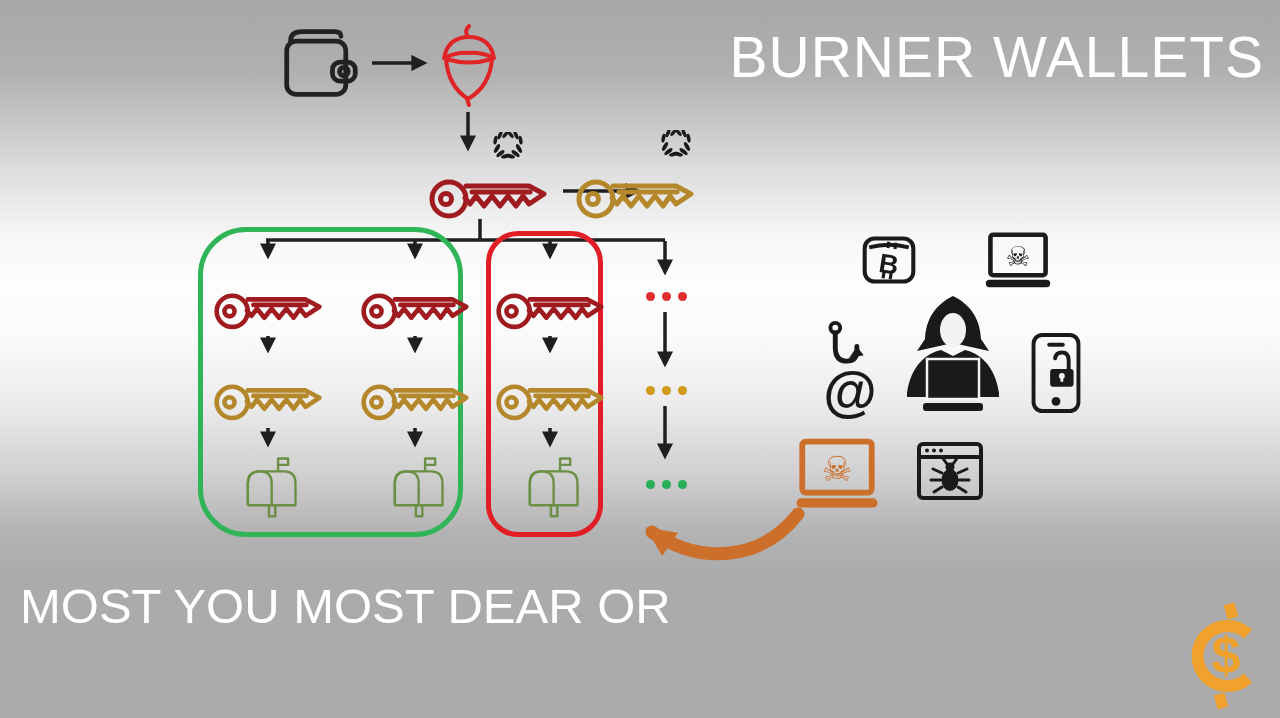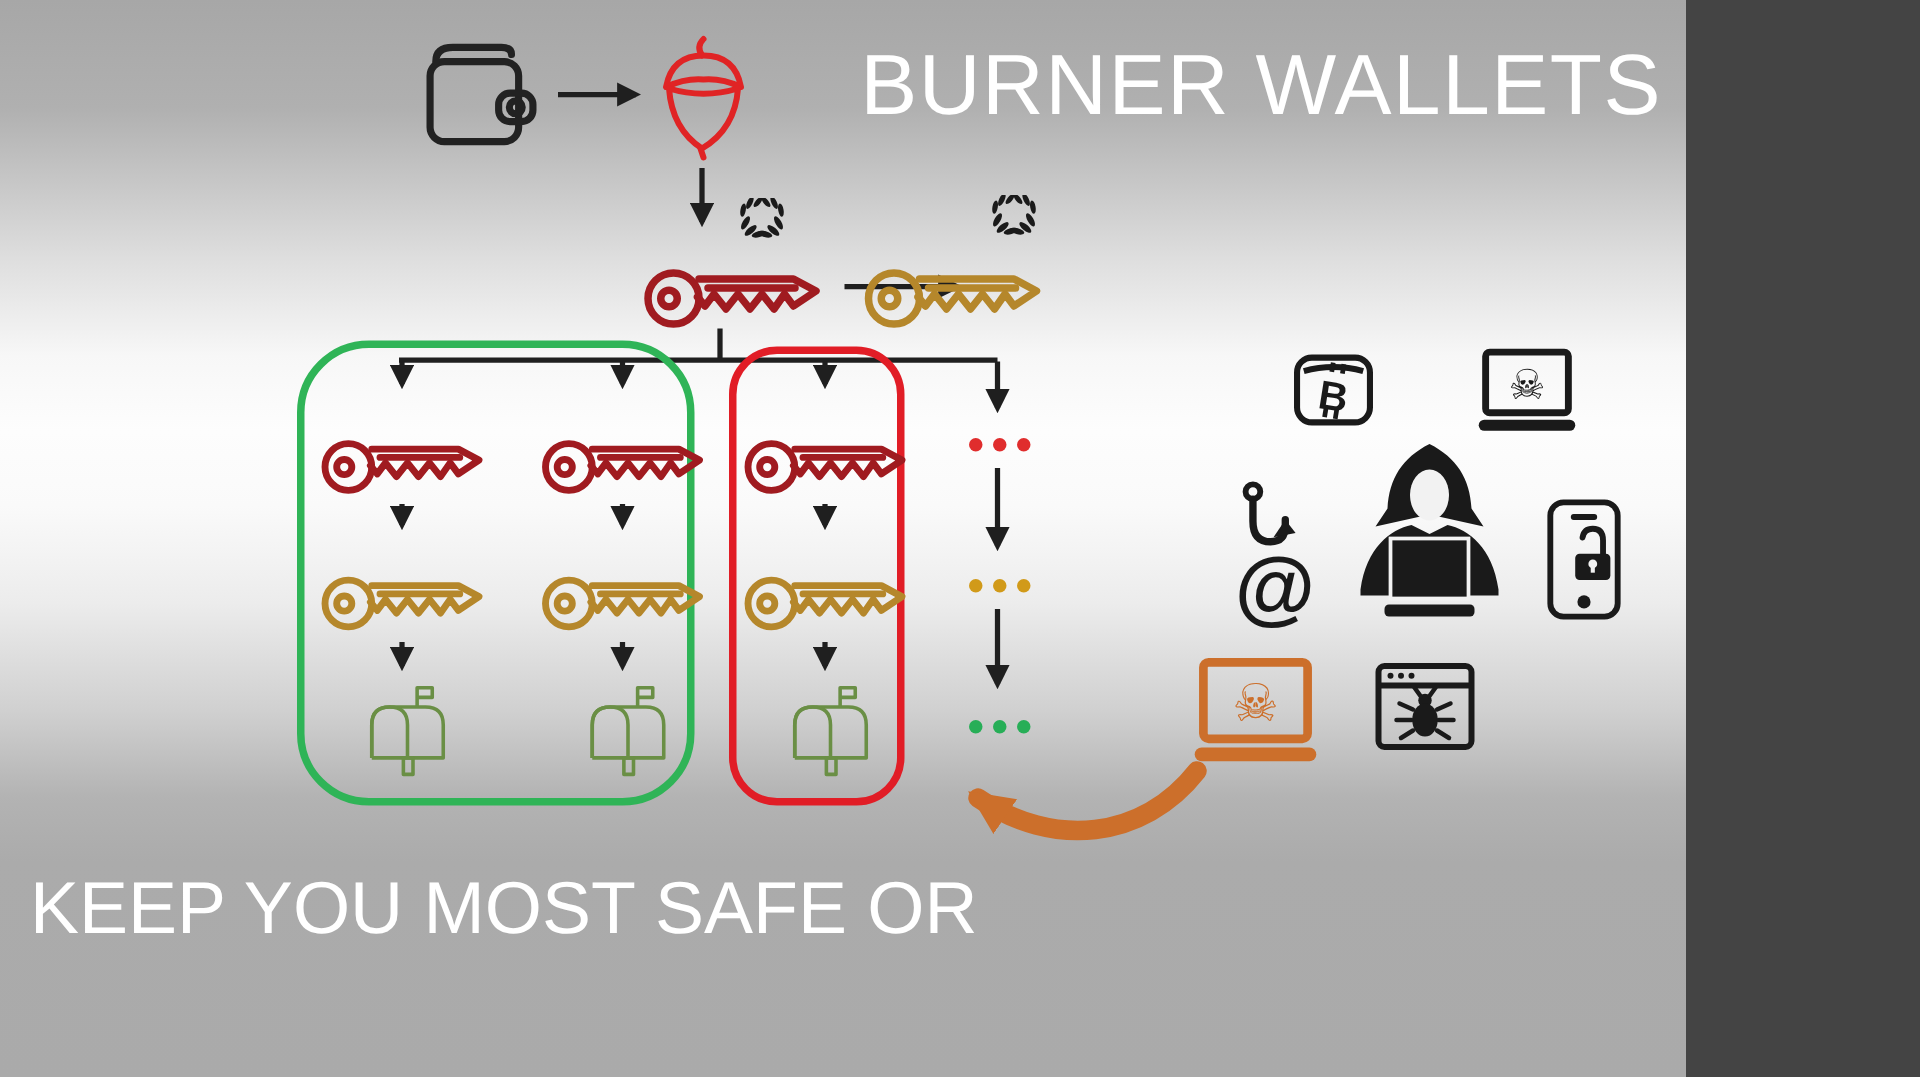--- a/index.html
+++ b/index.html
@@ -1,17 +1,17 @@
 <!DOCTYPE html>
 <html style="--title-text: #FFFFFF; --tagline-text: #FFFFFF; --line-black: #1F1F1F; --icon-black: #1A1A1A; --master-key-red: #A01B20; --key-gold: #B5872B; --acorn-red: #E02425; --wallet-black: #222222; --safe-box-green: #2FB457; --burner-box-red: #E11D26; --mailbox-green: #6A8F45; --dot-red: #E02D2D; --dot-gold: #D19A19; --dot-green: #27AE57; --threat-orange: #CC6F2B; --logo-gold: #F0A22C; --face-bg: #F2F2F2;"><head>
 <meta charset="utf-8">
 <style>
   html,body{margin:0;padding:0;background:#444;}
   .slide{
-    position:relative;width:1124px;height:718px;overflow:hidden;
+    position:relative;width:1280px;height:718px;overflow:hidden;
     font-family:"Liberation Sans",sans-serif;
     background:linear-gradient(180deg,
       #a7a7a7 0%, #b0b0b0 10%, #dedede 24%, #f7f7f7 33%,
       #fdfdfd 40%, #fafafa 47%, #ececec 56%, #d0d0d0 66%,
       #b3b3b3 74%, #ababab 80%, #aaaaaa 100%);
   }
   .abs{position:absolute;}
   .title{
     top:24px;right:16px;font-size:57px;font-weight:300;letter-spacing:1px;
     color:var(--title-text,#fff);white-space:nowrap;
@@ -112,21 +112,21 @@
       <path d="M415 428 V444" marker-end="url(#ah)"></path>
       <path d="M550 428 V444" marker-end="url(#ah)"></path>
       <path d="M665 312 V364" marker-end="url(#ah)"></path>
       <path d="M665 406 V456" marker-end="url(#ah)"></path>
     </g>
     <path d="M798 514 C762 560 702 566 652 532" stroke="var(--threat-orange,#cc6f2b)" stroke-width="13" stroke-linecap="round" fill="none" marker-end="url(#aho)"></path>
   </svg>
 
   <div class="abs title">BURNER WALLETS</div>
   <div class="abs tagline">
-    <div>KEEP YOU MOST SAFE OR</div>
+    <div>MOST YOU MOST DEAR OR</div>
   </div>
 
   <svg class="abs" style="left:281px;top:25px" width="80" height="76" viewBox="0 0 84 78">
     <g fill="none" stroke="var(--wallet-black,#222)" stroke-width="5" stroke-linejoin="round" stroke-linecap="round">
       <rect x="6" y="16" width="62" height="56" rx="10"></rect>
       <path d="M10 16 Q10 6 22 6 H56 Q63 6 63 11"></path>
       <rect x="54" y="38" width="24" height="20" rx="8"></rect>
       <circle cx="66" cy="48" r="4.5"></circle>
     </g>
   </svg>

